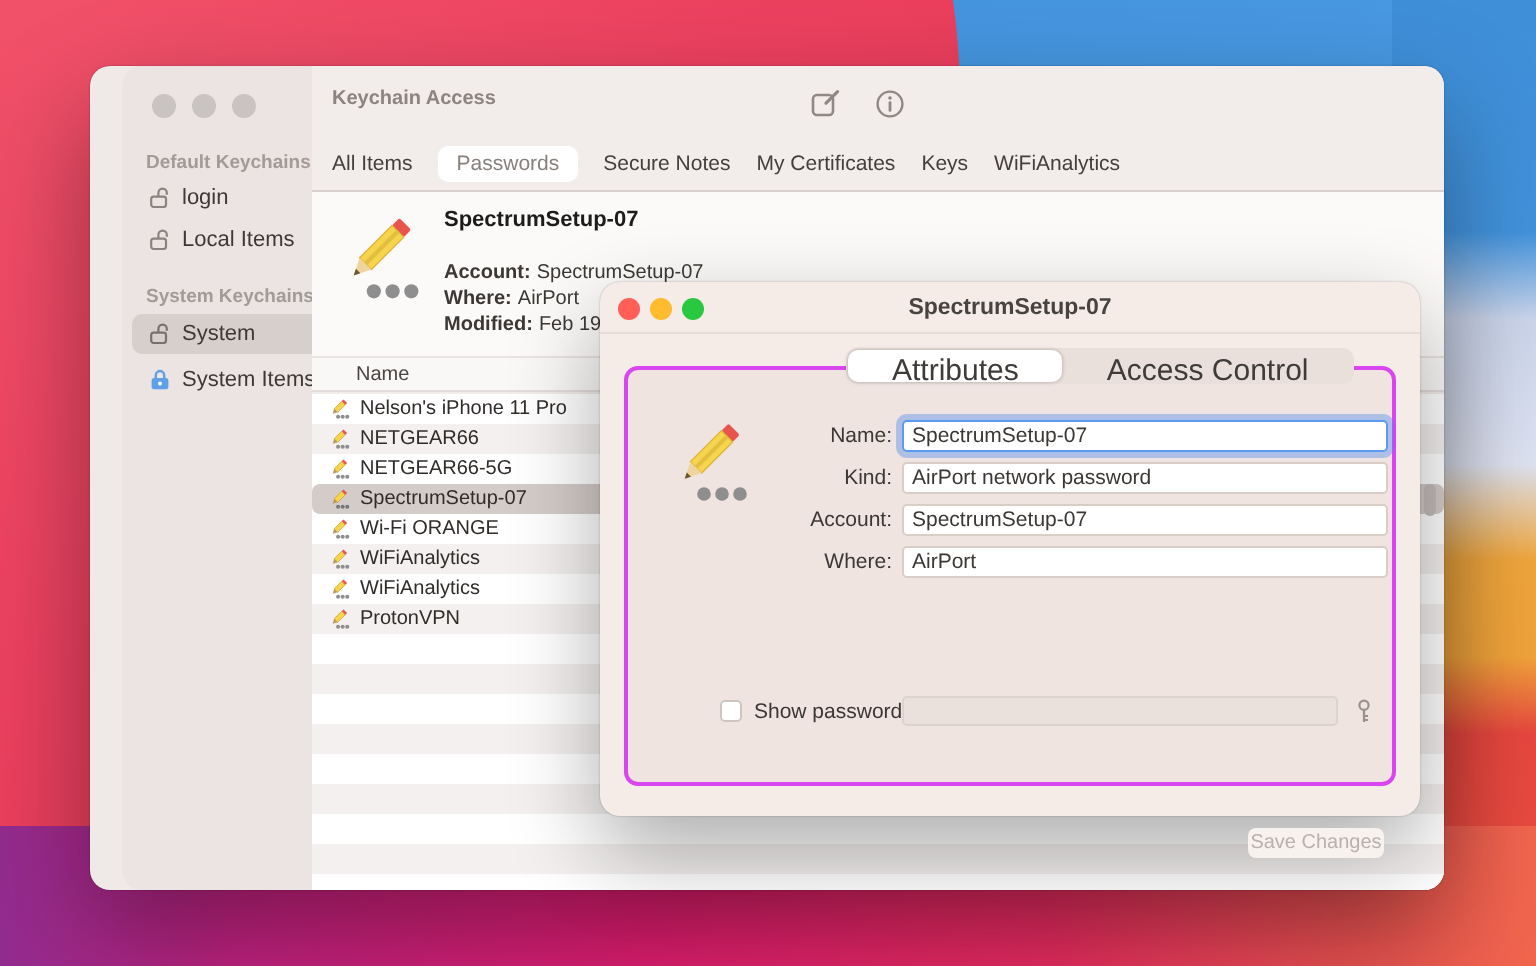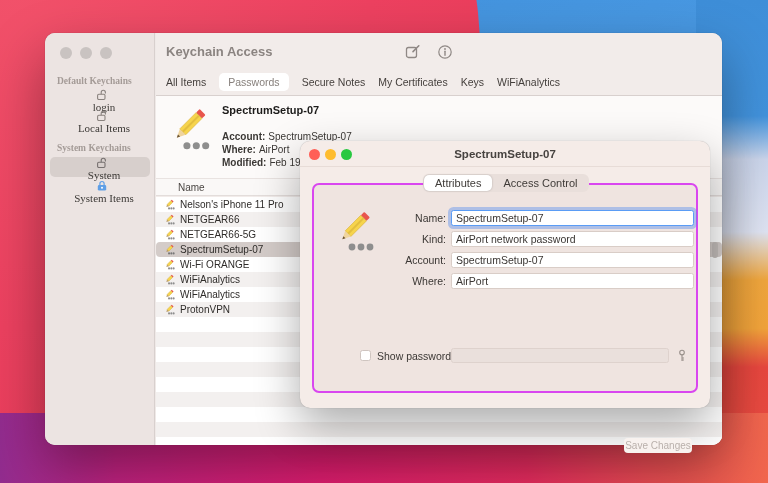--- a/index.html
+++ b/index.html
@@ -11,33 +11,33 @@
   .wp-right { position:absolute; right:0; top:0; width:72px; height:100%;
     background:linear-gradient(180deg,#3e8ed8 0%,#4293dd 24%,#ccd6ec 33%,#dfe4f3 48%,#f0a63d 58%,#f2a43b 68%,#e8473f 76%,#ea4b41 90%,#f2694d 100%); }
   .wp-red { position:absolute; left:-340px; top:-330px; width:820px; height:760px; border-radius:50%;
     background:radial-gradient(circle at 42% 38%, #f2536b 0%, #ed4160 55%, #e73a57 100%); }
   .wp-bottom { position:absolute; left:-10px; right:-10px; bottom:-6px; height:76px;
     background:linear-gradient(90deg,#8e2d90 0%,#c52383 16%,#e61e73 42%,#ee2d62 68%,#f04f55 84%,#f2694d 100%); }
 
   
   .win { position:absolute; left:45px; top:33px; width:677px; height:412px; border-radius:10px;
     background:#efe9e7; box-shadow:0 24px 55px rgba(0,0,0,.38), 0 0 1px rgba(0,0,0,.35); }
-  .sidebar { position:absolute; left:0; top:0; width:110px; height:100%; background:#ece4e2;
-    border-right:1px solid #d8d0ce; border-radius:10px 0 0 10px;font-family:Liberation Serif, serif; }
+  .sidebar { position:absolute; left:16px; top:0; width:110px; height:100%; background:#ece4e2;
+    border-right:1px solid #d8d0ce; border-radius:10px 0 0 10px; }
   .tl { position:absolute; width:12px; height:12px; border-radius:50%; background:#c9c3c1; top:14px; }
   .tl.t1{left:15px} .tl.t2{left:35px} .tl.t3{left:55px}
   .sb-section { position:absolute; left:12px; font-size:9.5px; font-weight:bold; color:#a49b97; }
   .sb-item { position:absolute; left:5px; width:100px; height:20px; display:flex; align-items:center;
-    font-size:11px; color:#3c3936; border-radius:5px; padding-left:8px;flex-direction:column; }
+    font-size:11px; color:#3c3936; border-radius:5px; padding-left:8px; }
   .sb-item.sel { background:#d7cfcc; }
   .sb-item svg { margin-right:5px; flex:none; }
 
   .content { position:absolute; left:111px; top:0; right:0; bottom:0; border-radius:0 10px 10px 0;
     background:#f2ecea; overflow:hidden; }
-  .tb-title { position:absolute; left:10px; top:11px; font-size:13px; font-weight:bold; color:#8b8481; }
+  .tb-title { position:absolute; left:10px; top:11px; font-size:10px; font-weight:bold; color:#8b8481; }
   .tb-btn { position:absolute; top:11px; width:18px; height:16px; color:#8f8885; }
   .search { position:absolute; left:309px; top:9px; width:236px; height:21px; border:1px solid #d7cfcc;
     background:#f5f0ee; border-radius:6px; display:flex; align-items:center; padding:0 6px; }
   .search input { border:none; outline:none; background:transparent; font-size:11px; width:100%;
     color:#4a4643; font-family:"Liberation Sans",sans-serif; }
   .search input::placeholder { color:#a9a19d; }
 
   .tabbar { position:absolute; left:0; right:0; top:35px; height:28px; border-bottom:1px solid #d8d0ce;
     display:flex; align-items:center; gap:13px; padding-left:10px; font-size:10.5px; color:#443f3c; }
   .tabbar .pill { background:#ffffff; color:#87807c; border-radius:5px; padding:3px 9px; }
@@ -67,38 +67,38 @@
   .dtl { position:absolute; top:8px; width:11px; height:11px; border-radius:50%; }
   .dtl.r{left:9px;  background:#ff5f57;}
   .dtl.y{left:25px; background:#febc2e;}
   .dtl.g{left:41px; background:#28c840;}
   .dlg-title { position:absolute; left:0; right:0; top:7px; text-align:center; font-size:11.5px; font-weight:bold; color:#474340; }
 
   .panel { position:absolute; left:12px; top:42px; width:386px; height:210px; background:#efe4e0;
     border:2px solid #d946ef; border-radius:7px; }
   .seg { position:absolute; left:123px; top:33px; height:18px; display:flex; background:#e9dfdb;
     border-radius:6px; padding:1px; z-index:2; }
-  .seg-item { font-size:11px; color:#3f3b38; padding:2px 11px; border-radius:5px; }
+  .seg-item { font-size:15px; color:#3f3b38; padding:2px 22px; border-radius:5px; }
   .seg-item.sel { background:#fff; box-shadow:0 0 2px rgba(0,0,0,.25); }
 
   .frow { position:absolute; left:0; width:100%; height:16px; }
   .flabel { position:absolute; left:0; width:132px; text-align:right; font-size:10.5px; color:#3b3734; top:2px; }
   .finput { position:absolute; left:137px; width:243px; height:16px; border:1px solid #d9cdc7; background:#fff;
     border-radius:2.5px; font-size:10.5px; color:#3b3734; padding:0 4px; font-family:"Liberation Sans",sans-serif; outline:none; }
   .finput.focused { border:1px solid #5a9cf5; box-shadow:0 0 0 3px rgba(77,135,240,.4); }
   .ftextarea { position:absolute; left:137px; top:0; width:243px; height:43px; border:1px solid #d9cdc7;
     background:#fff; border-radius:2.5px; resize:none; font-family:"Liberation Sans",sans-serif; font-size:10.5px; outline:none; }
   .checkbox { position:absolute; left:46px; top:2px; width:11px; height:11px; background:#fff;
     border:1px solid #cfc5c0; border-radius:2.5px; }
   .cb-label { position:absolute; left:63px; top:2px; font-size:10.5px; color:#3b3734; }
   .pw-field { position:absolute; left:137px; top:0; width:218px; height:15px; background:#eae0dc;
     border:1px solid #ded2cd; border-radius:2.5px; }
   .key-btn { position:absolute; left:361px; top:1px; width:14px; height:14px; color:#9a918c; }
   .save-btn { position:absolute; left:310px; top:229px; width:68px; height:15px; background:#f8f2ef;
-    border-radius:4px; font-size:10px; color:#b9b0ab; display:flex; align-items:center; justify-content:center;margin-top:24px; }
+    border-radius:4px; font-size:10px; color:#b9b0ab; display:flex; align-items:center; justify-content:center; }
 
   svg { display:block; }
 </style>
 </head>
 <body>
 
 <div class="screen">
 
   <div class="wp-base"></div>
   <div class="wp-red"></div>

